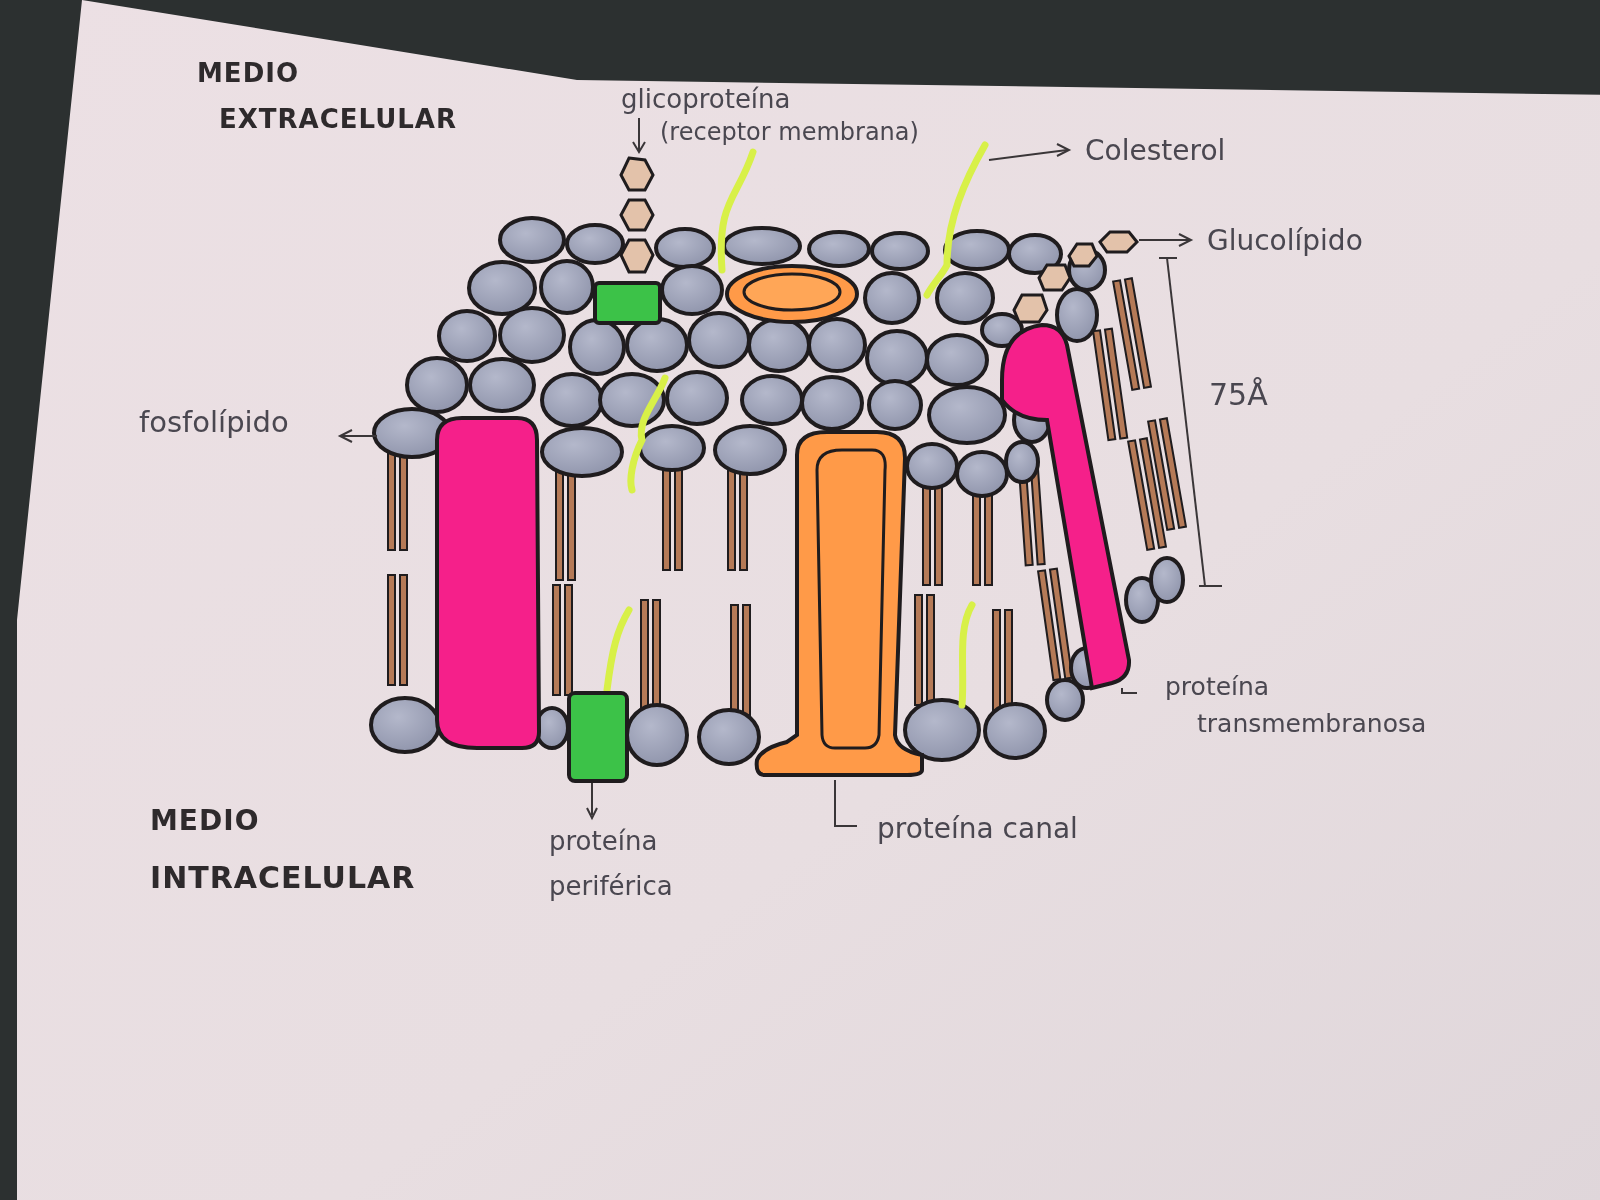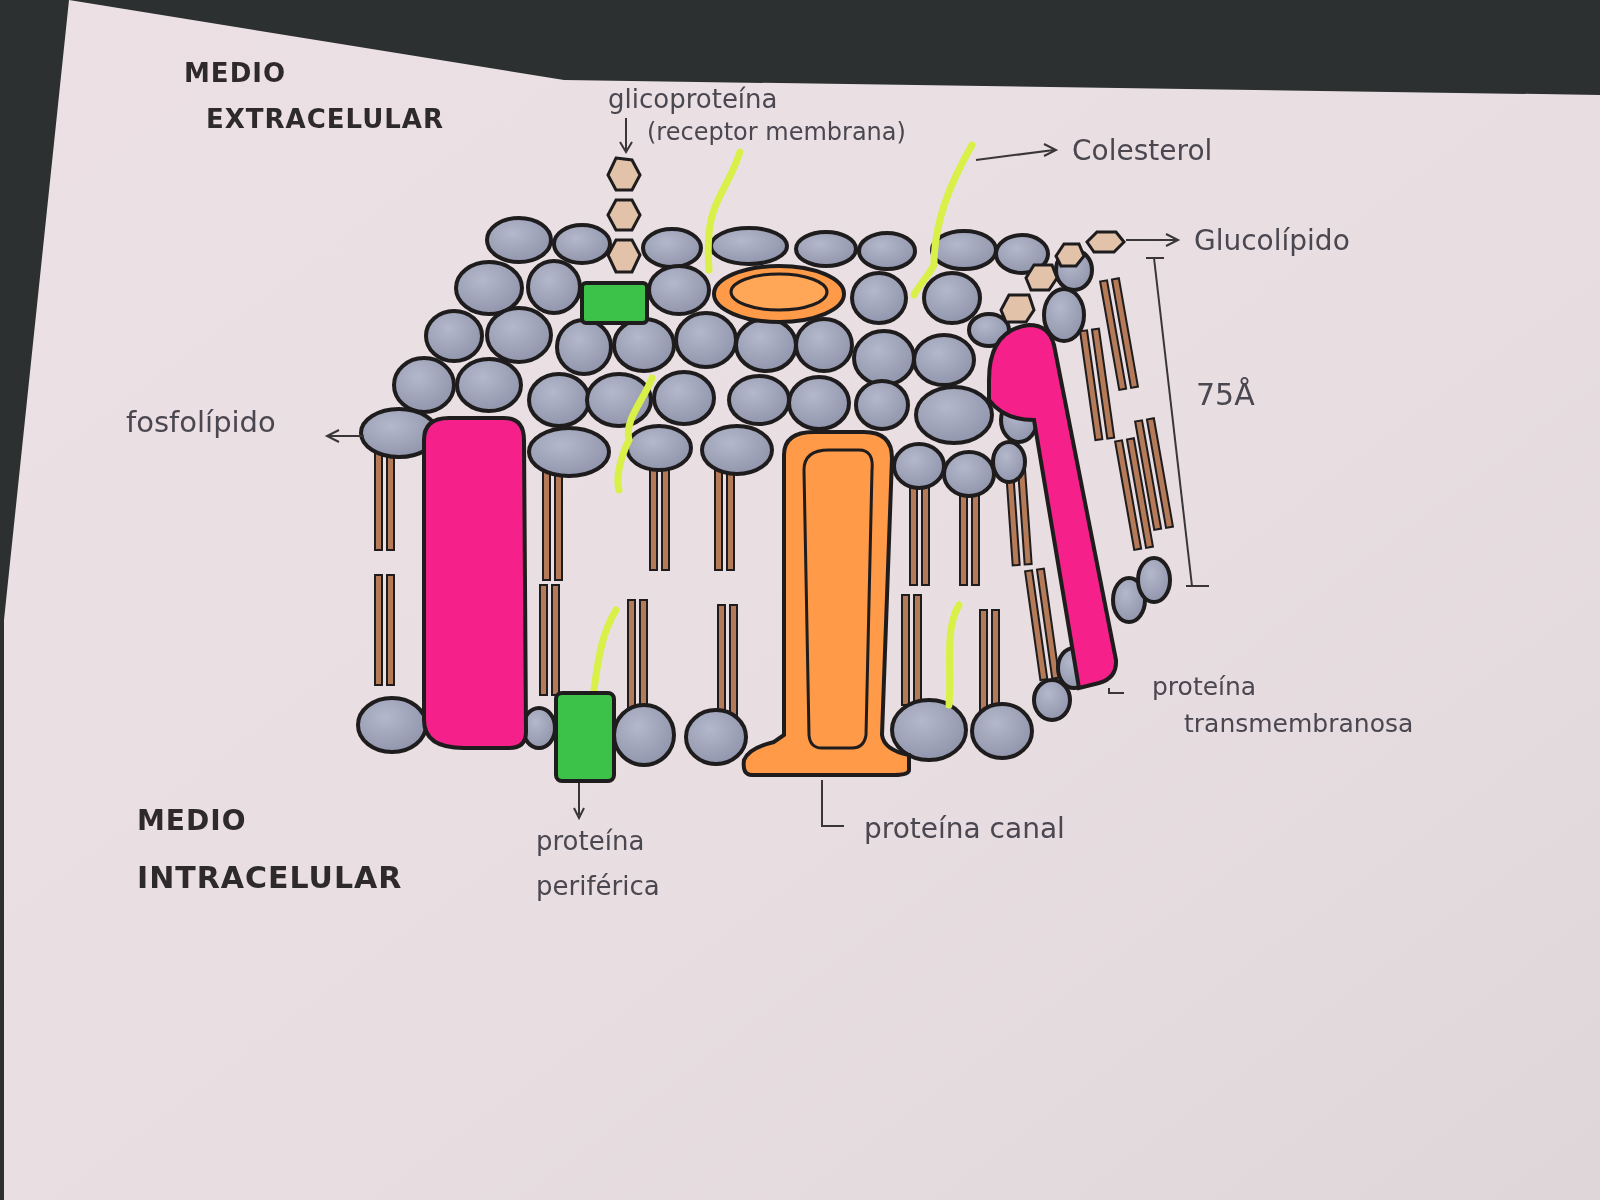--- a/index.html
+++ b/index.html
@@ -1,18 +1,18 @@
 <!DOCTYPE html>
 <html><head>
 <meta charset="utf-8">
 <style>
   html, body { margin:0; padding:0; }
   body { width:1600px; height:1200px; overflow:hidden; background:#2b2f2f; position:relative; font-family:"DejaVu Sans", sans-serif; }
   .dark-bg { position:absolute; left:0; top:0; width:1600px; height:1200px; background:#2c3030; }
-  .paper { position:absolute; left:4px; top:0; width:1308px; height:1200px; }
+  .paper { position:absolute; left:17px; top:0; width:1308px; height:1200px; }
   svg { display:block; }
   .lbl { font-family:"DejaVu Sans", sans-serif; fill:#4a4750; }
   .title { font-family:"DejaVu Sans", sans-serif; font-weight:bold; fill:#2e2a2c; letter-spacing:1px; }
 </style>
 </head>
 <body>
 
 <div class="dark-bg"></div>
 
 <div class="paper">

